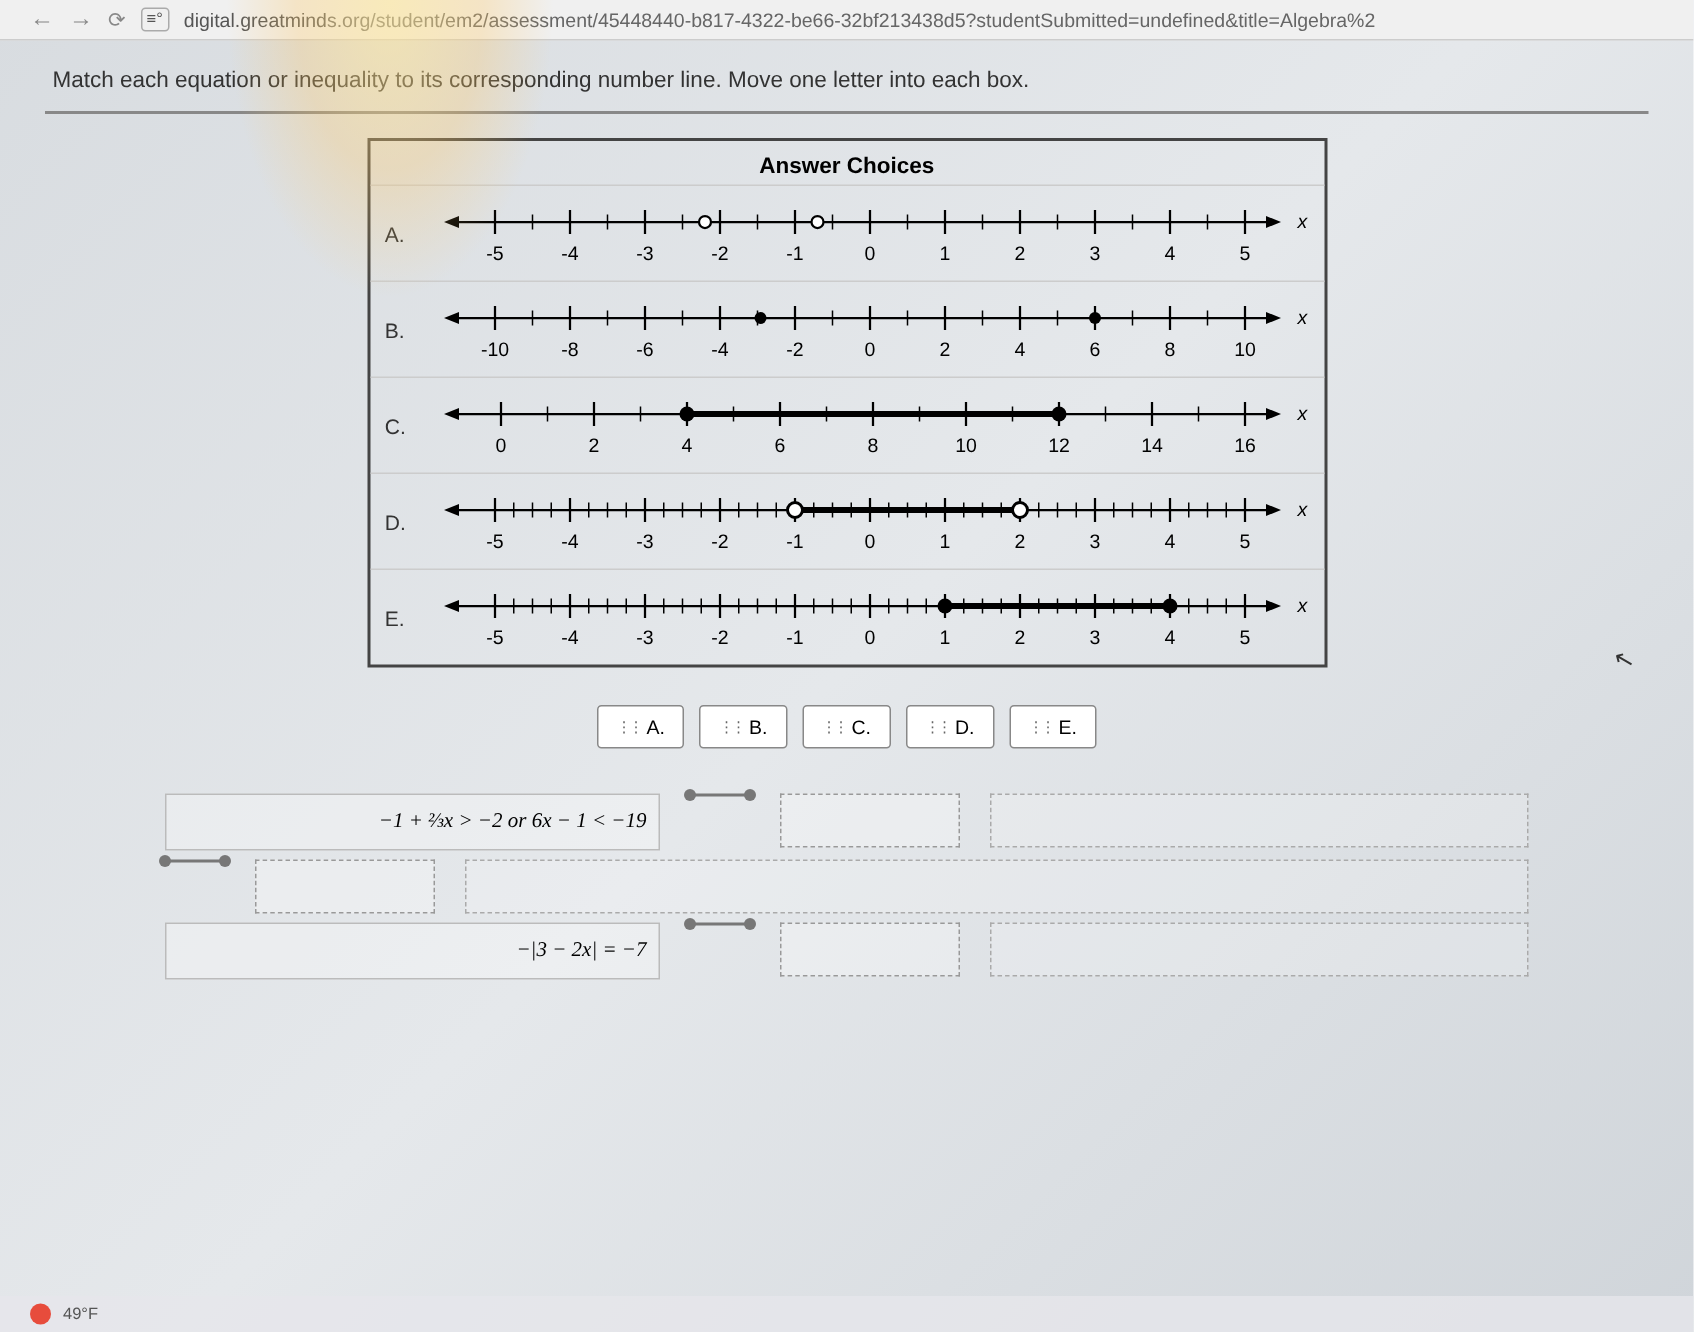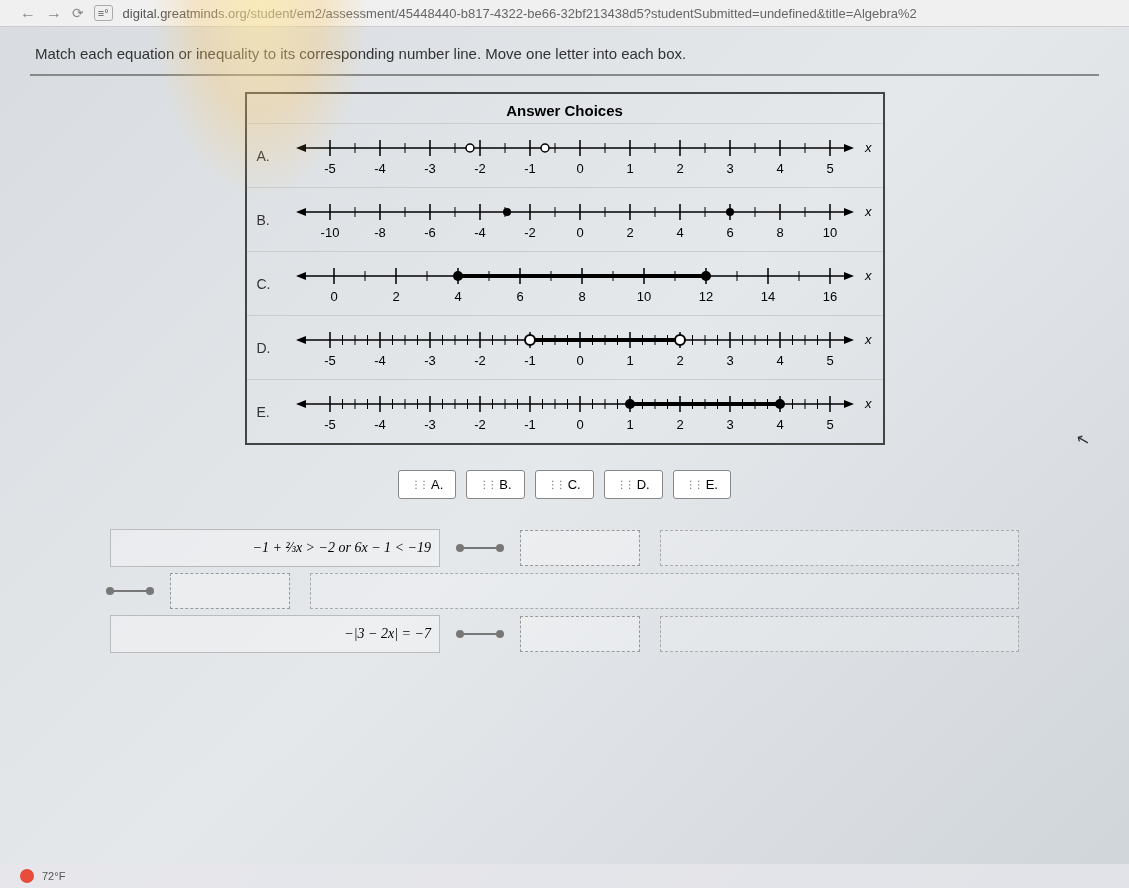--- a/index.html
+++ b/index.html
@@ -81,21 +81,21 @@
       align-items: center;
       gap: 4px;
     }
     .grip { font-size: 10px; letter-spacing: -2px; color: #666; }
     .questions {
       margin-top: 30px;
       padding: 0 80px 0 80px;
     }
     .q-row {
       display: flex;
-      align-items: center;
+      align-items: flex-start;
       gap: 20px;
       margin-bottom: 6px;
     }
     .q-text {
       width: 330px;
       text-align: right;
       font-size: 14px;
       font-style: italic;
       font-family: 'Times New Roman', serif;
       padding: 10px 8px;
@@ -499,14 +499,14 @@
       <div class="dropzone"></div>
       <div class="match-target"></div>
     </div>
   </div>
 </div>
 
 <div class="cursor">↖</div>
 
 <div class="taskbar">
   <span class="weather-icon"></span>
-  <span>72°F</span>
+  <span>49°F</span>
 </div>
 
 </body></html>

